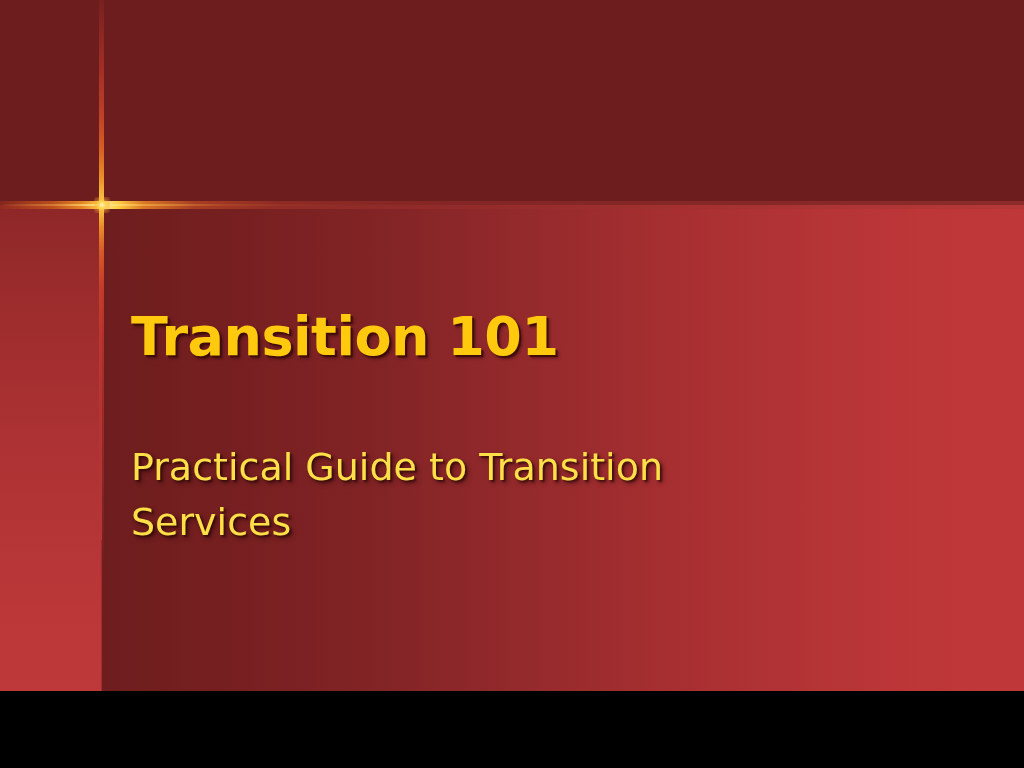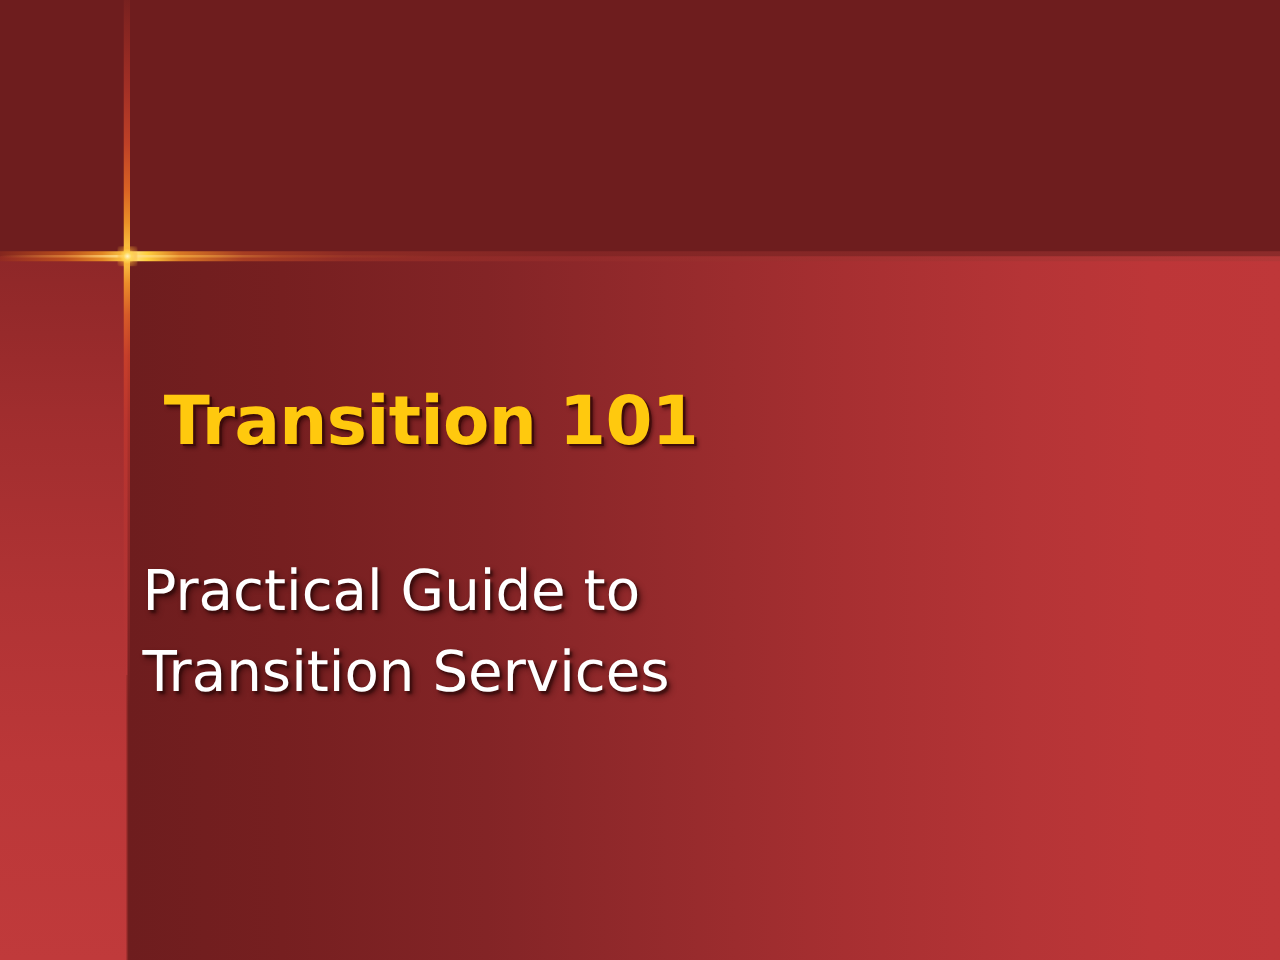--- a/index.html
+++ b/index.html
@@ -5,21 +5,21 @@
 <style>
   html, body {
     margin: 0;
     padding: 0;
     background: #000;
   }
 
   .slide {
     position: relative;
     width: 1024px;
-    height: 768px;
+    height: 691px;
     overflow: hidden;
     font-family: "DejaVu Sans", "Liberation Sans", sans-serif;
     background: #6e1d1e;
   }
 
   
   .band-top {
     position: absolute;
     left: 0;
     top: 0;
@@ -182,26 +182,26 @@
     color: #ffc90e;
     letter-spacing: -0.5px;
     text-shadow:
       2px 2px 0 rgba(60,10,10,0.85),
       3px 3px 3px rgba(40,6,6,0.55);
     white-space: nowrap;
   }
 
   .subtitle {
     position: absolute;
-    left: 114px;
+    left: 131px;
     top: 440px;
     width: 600px;
-    font-size: 45px;
+    font-size: 38px;
     font-weight: normal;
-    color: #ffffff;
+    color: #fde047;
     line-height: 1.45;
     text-shadow:
       2px 2px 2px rgba(45,8,8,0.75),
       3px 3px 5px rgba(30,4,4,0.45);
   }
 </style>
 </head>
 <body>
 
 <div class="slide">

